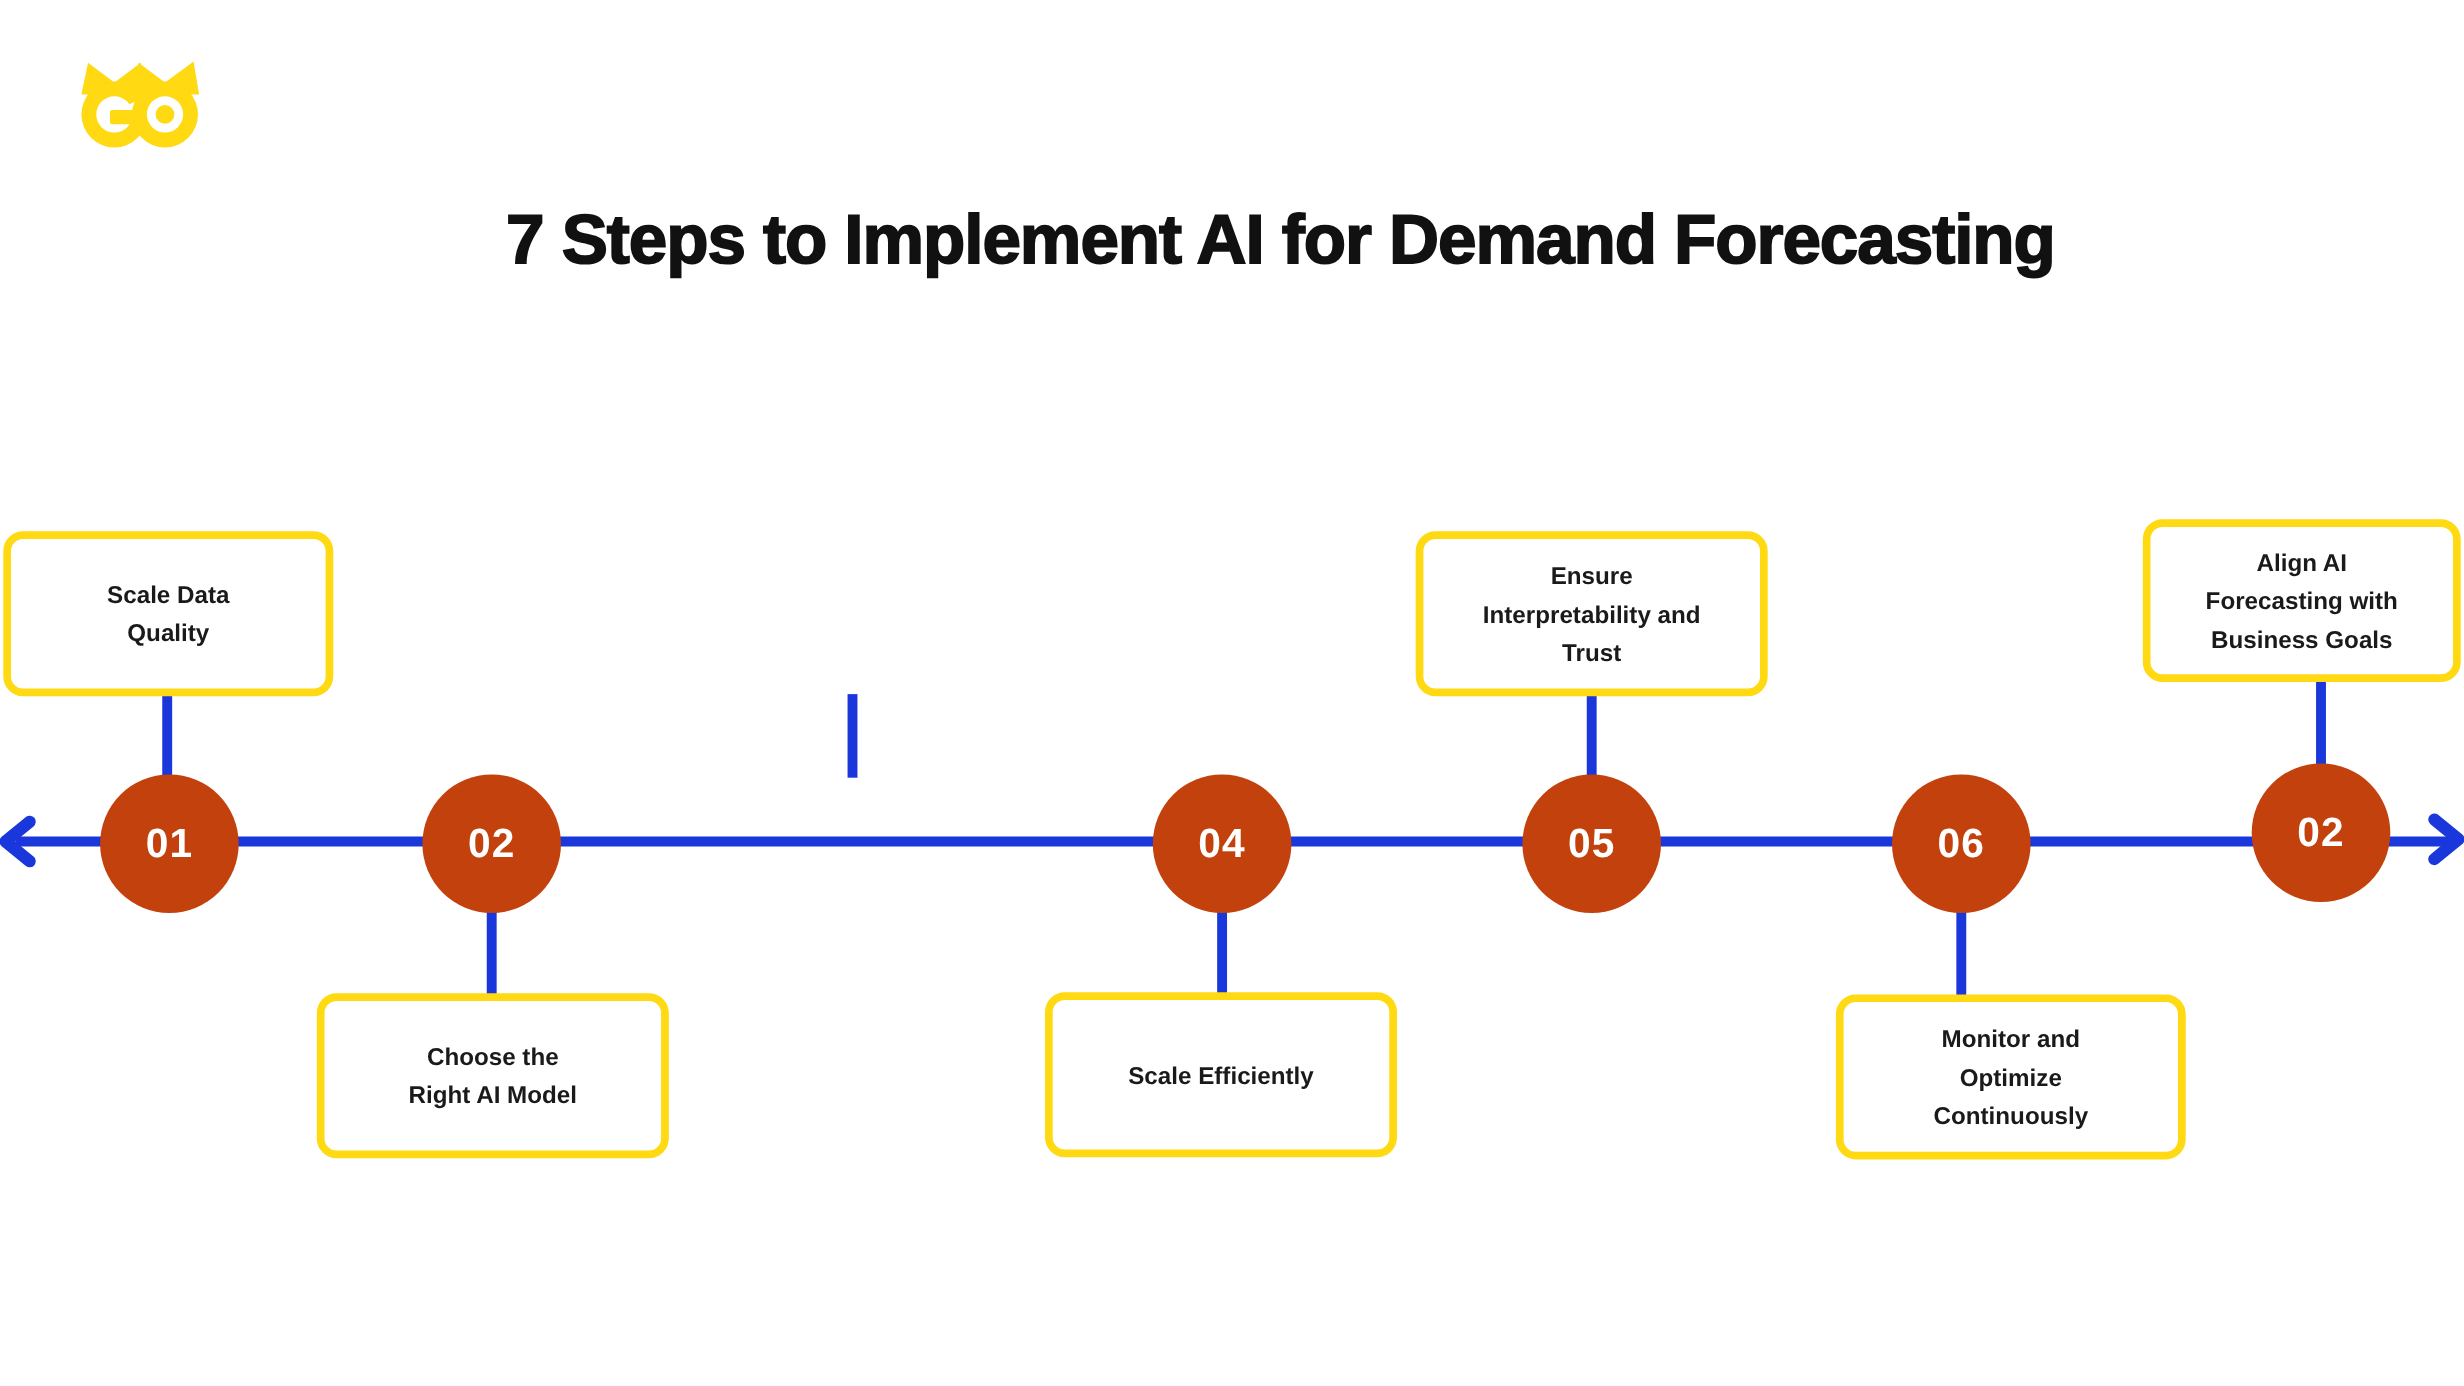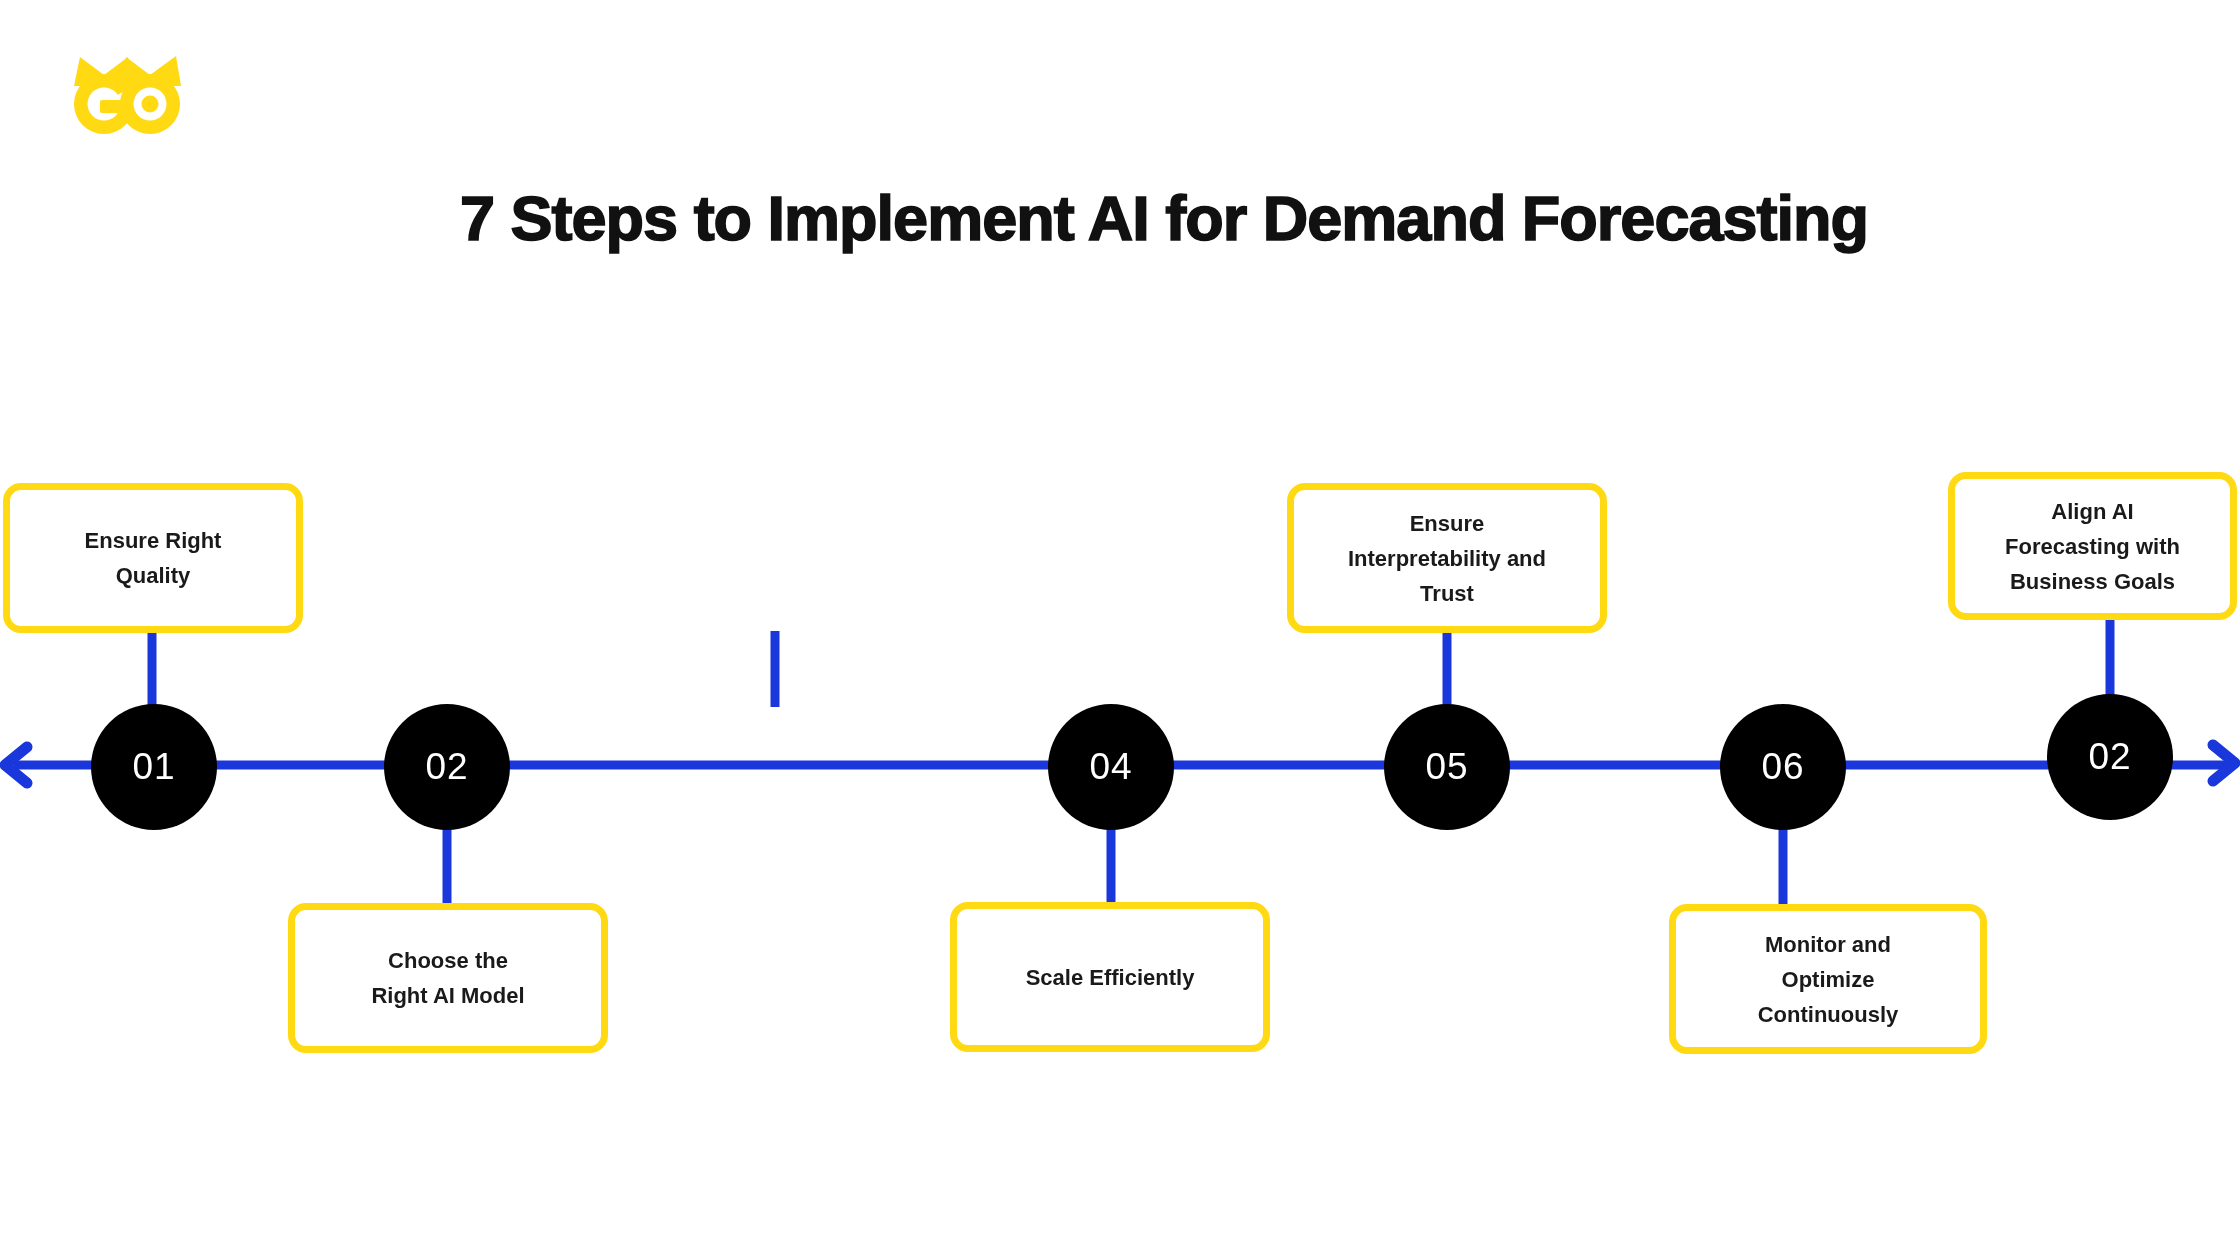--- a/index.html
+++ b/index.html
@@ -30,27 +30,27 @@
   }
   .connector-layer{
     position:absolute;
     left:0; top:0;
     width:2240px; height:1260px;
   }
   .step-circle{
     position:absolute;
     width:126px; height:126px;
     border-radius:50%;
-    background:#000000;
+    background:#c2410c;
     color:#ffffff;
     display:flex;
     align-items:center;
     justify-content:center;
     font-size:37px;
-    font-weight:normal;
+    font-weight:bold;
     letter-spacing:1px;
   }
   .step-box{
     position:absolute;
     box-sizing:border-box;
     background:#ffffff;
     border:7px solid #FFD911;
     border-radius:18px;
     display:flex;
     align-items:center;
@@ -115,21 +115,21 @@
 
     <line x1="152" y1="630" x2="152" y2="707" stroke="#1937DA" stroke-width="9"></line>
     <line x1="447" y1="827" x2="447" y2="906" stroke="#1937DA" stroke-width="9"></line>
     <line x1="775" y1="631" x2="775" y2="707" stroke="#1937DA" stroke-width="9"></line>
     <line x1="1111" y1="827" x2="1111" y2="905" stroke="#1937DA" stroke-width="9"></line>
     <line x1="1447" y1="631" x2="1447" y2="707" stroke="#1937DA" stroke-width="9"></line>
     <line x1="1783" y1="827" x2="1783" y2="907" stroke="#1937DA" stroke-width="9"></line>
     <line x1="2110" y1="618" x2="2110" y2="697" stroke="#1937DA" stroke-width="9"></line>
   </svg>
 
-  <div class="step-box box-1">Ensure Right
+  <div class="step-box box-1">Scale Data
 Quality</div>
   <div class="step-box box-2">Choose the
 Right AI Model</div>
   <div class="step-box box-5">Ensure
 Interpretability and
 Trust</div>
   <div class="step-box box-4">Scale Efficiently</div>
   <div class="step-box box-6">Monitor and
 Optimize
 Continuously</div>

